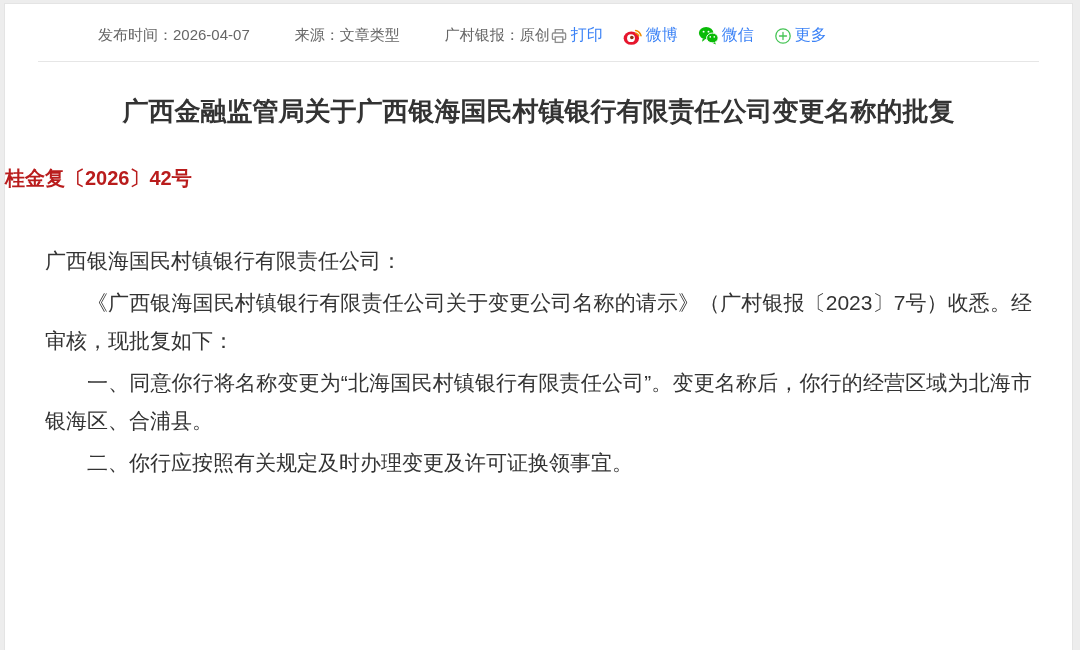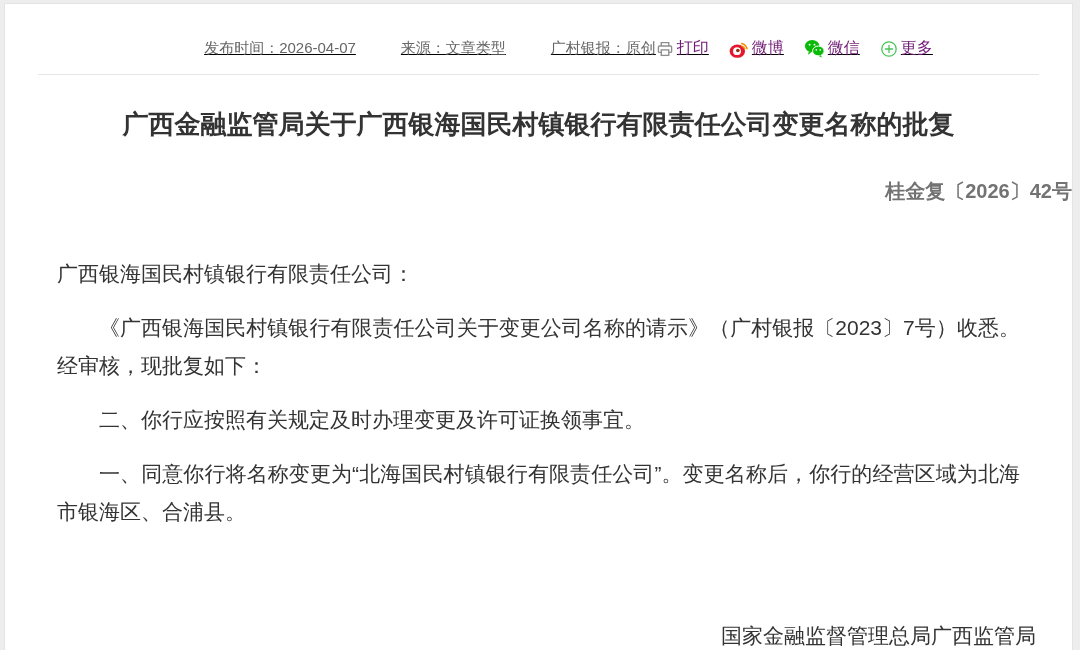--- a/index.html
+++ b/index.html
@@ -13,45 +13,44 @@
     width: 1069px;
     min-height: 647px;
     margin: 3px 7px 0 4px;
     background: #ffffff;
     border: 1px solid #e4e4e4;
     border-bottom: none;
   }
   
   .meta-bar {
     display: flex;
-    justify-content: center;
+    justify-content: flex-start;
     align-items: center;
-    padding: 34px 33px 15px 33px;
-    text-decoration: underline;
+    padding: 21px 33px 15px 33px;
   }
   .meta-left {
     display: flex;
     align-items: center;
     gap: 45px;
     margin-left: 60px;
     font-size: 15px;
     color: #666666;
   }
   .meta-item { white-space: nowrap; }
   .meta-right {
     display: flex;
     align-items: center;
     gap: 20px;
   }
   .share-item {
     display: flex;
     align-items: center;
     gap: 3px;
     font-size: 16px;
-    color: #701a75;
+    color: #3b82f6;
     cursor: pointer;
     text-decoration: none;
     white-space: nowrap;
   }
   .share-item .ic { display: inline-flex; align-items: center; }
   .divider {
     height: 0;
     border-top: 1px solid #e6e6e6;
     margin: 0 33px;
   }
@@ -59,33 +58,33 @@
   .doc-title {
     margin: 32px 40px 0 40px;
     text-align: center;
     font-size: 26px;
     font-weight: bold;
     color: #333333;
     line-height: 34px;
   }
   .doc-number {
     margin-top: 37px;
-    text-align: right;
+    text-align: left;
     font-size: 20px;
     font-weight: bold;
-    color: #737373;
+    color: #b91c1c;
   }
   .doc-body {
     margin: 50px 36px 0 36px;
     font-size: 21px;
     color: #333333;
     line-height: 38px;
     text-align: justify;
   }
-  .doc-body p { margin: 16px; text-indent: 2em; }
+  .doc-body p { margin: 4px; text-indent: 2em; }
   .doc-body p.no-indent { text-indent: 0; }
   .sign-block {
     margin: 86px 36px 0 36px;
     text-align: right;
     font-size: 21px;
     color: #333333;
     line-height: 38px;
   }
 </style>
 </head>
@@ -152,22 +151,18 @@
 
   <div class="divider"></div>
 
   <h1 class="doc-title">广西金融监管局关于广西银海国民村镇银行有限责任公司变更名称的批复</h1>
 
   <div class="doc-number">桂金复〔2026〕42号</div>
 
   <div class="doc-body">
     <p class="no-indent">广西银海国民村镇银行有限责任公司：</p>
     <p>《广西银海国民村镇银行有限责任公司关于变更公司名称的请示》（广村银报〔2023〕7号）收悉。经审核，现批复如下：</p>
+    <p>一、同意你行将名称变更为“北海国民村镇银行有限责任公司”。变更名称后，你行的经营区域为北海市银海区、合浦县。</p>
     <p>二、你行应按照有关规定及时办理变更及许可证换领事宜。</p>
-    <p>一、同意你行将名称变更为“北海国民村镇银行有限责任公司”。变更名称后，你行的经营区域为北海市银海区、合浦县。</p>
   </div>
 
-  <div class="sign-block">
-    <div>国家金融监督管理总局广西监管局</div>
-    <div>2026年4月1日</div>
-  </div>
 
 </div>
 
 </body></html>

